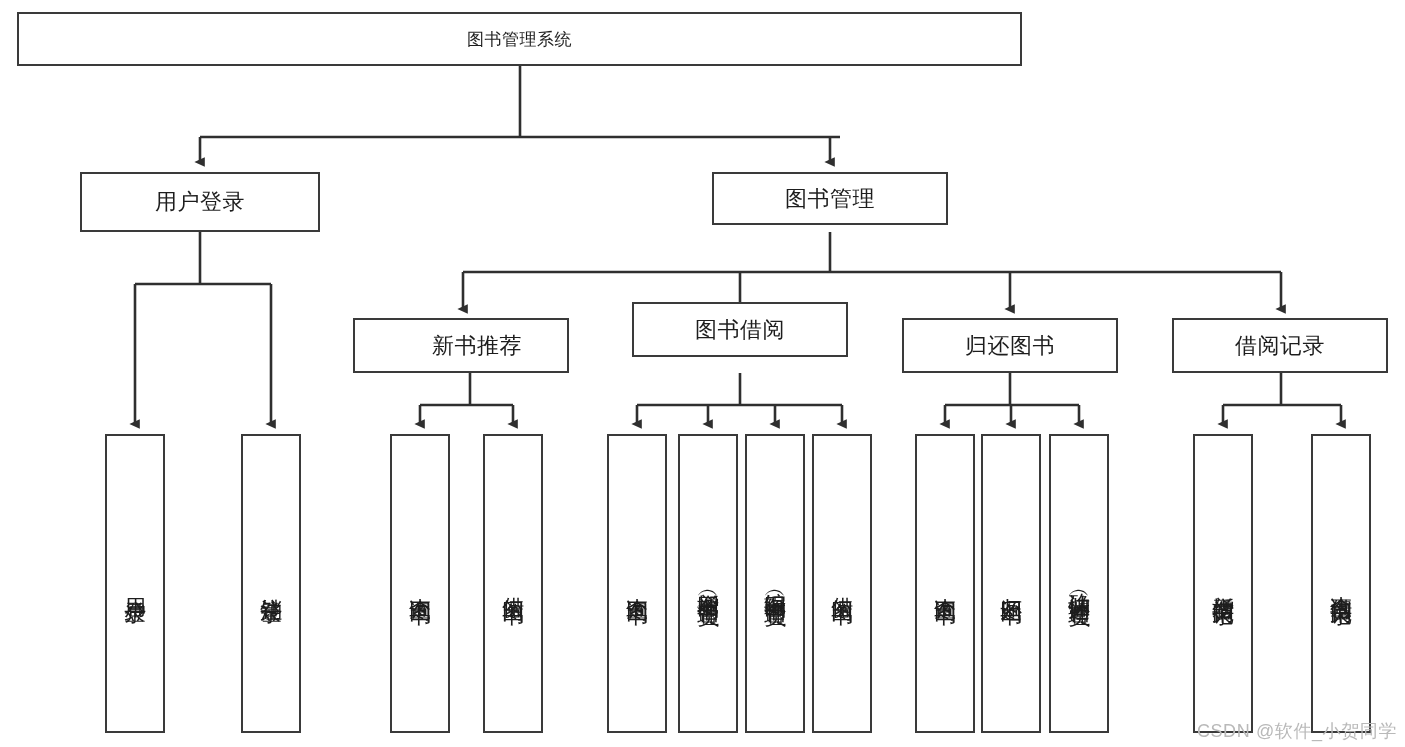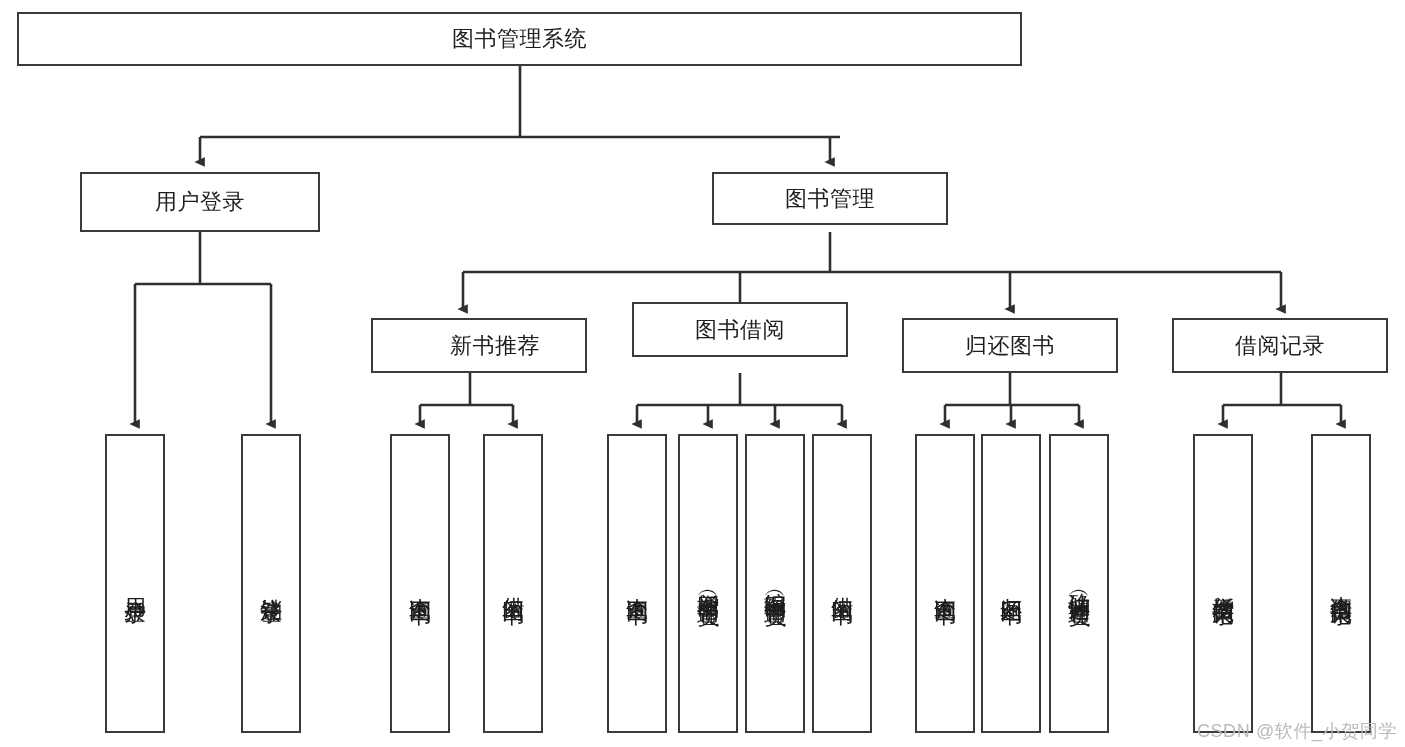--- a/index.html
+++ b/index.html
@@ -11,21 +11,21 @@
   #canvas{position:absolute;left:0;top:0;width:1405px;height:747px;}
   .nodebox{
     position:absolute;box-sizing:border-box;
     background:#ffffff;border:2.5px solid #3a3a3a;
   }
   .hlabel{
     width:100%;height:100%;
     display:flex;align-items:center;justify-content:center;
     font-size:22px;color:#1d1d1d;letter-spacing:.5px;line-height:1;
   }
-  .root .hlabel{font-size:22px;}
+  .root .hlabel{font-size:17px;}
   .vlabel{
     width:100%;height:100%;
     display:flex;align-items:center;justify-content:center;
     writing-mode:vertical-rl;text-orientation:upright;
     font-size:22px;color:#1d1d1d;line-height:1.12;
     letter-spacing:2px;white-space:nowrap;
   }
   #watermark{
     position:absolute;right:8px;bottom:4px;
     font-size:18px;color:#b9b9b9;letter-spacing:.6px;
@@ -89,21 +89,21 @@
   <div class="hlabel">图书管理系统</div>
 </div>
 
 <div class="nodebox" style="left:80px;top:172px;width:240px;height:60px;">
   <div class="hlabel">用户登录</div>
 </div>
 <div class="nodebox" style="left:712px;top:172px;width:236px;height:53px;">
   <div class="hlabel">图书管理</div>
 </div>
 
-<div class="nodebox" style="left:371px;top:318px;width:216px;height:55px;padding-left:32px;">
+<div class="nodebox" style="left:353px;top:318px;width:216px;height:55px;padding-left:32px;">
   <div class="hlabel">新书推荐</div>
 </div>
 <div class="nodebox" style="left:632px;top:302px;width:216px;height:55px;">
   <div class="hlabel">图书借阅</div>
 </div>
 <div class="nodebox" style="left:902px;top:318px;width:216px;height:55px;">
   <div class="hlabel">归还图书</div>
 </div>
 <div class="nodebox" style="left:1172px;top:318px;width:216px;height:55px;">
   <div class="hlabel">借阅记录</div>

